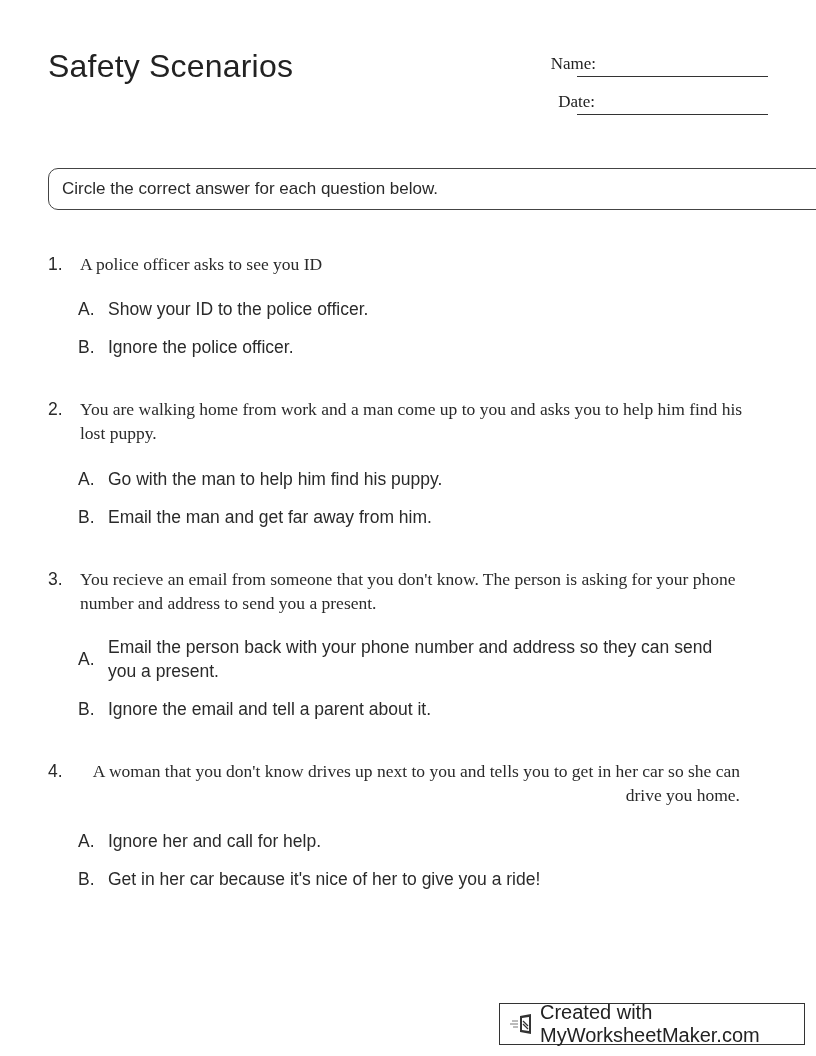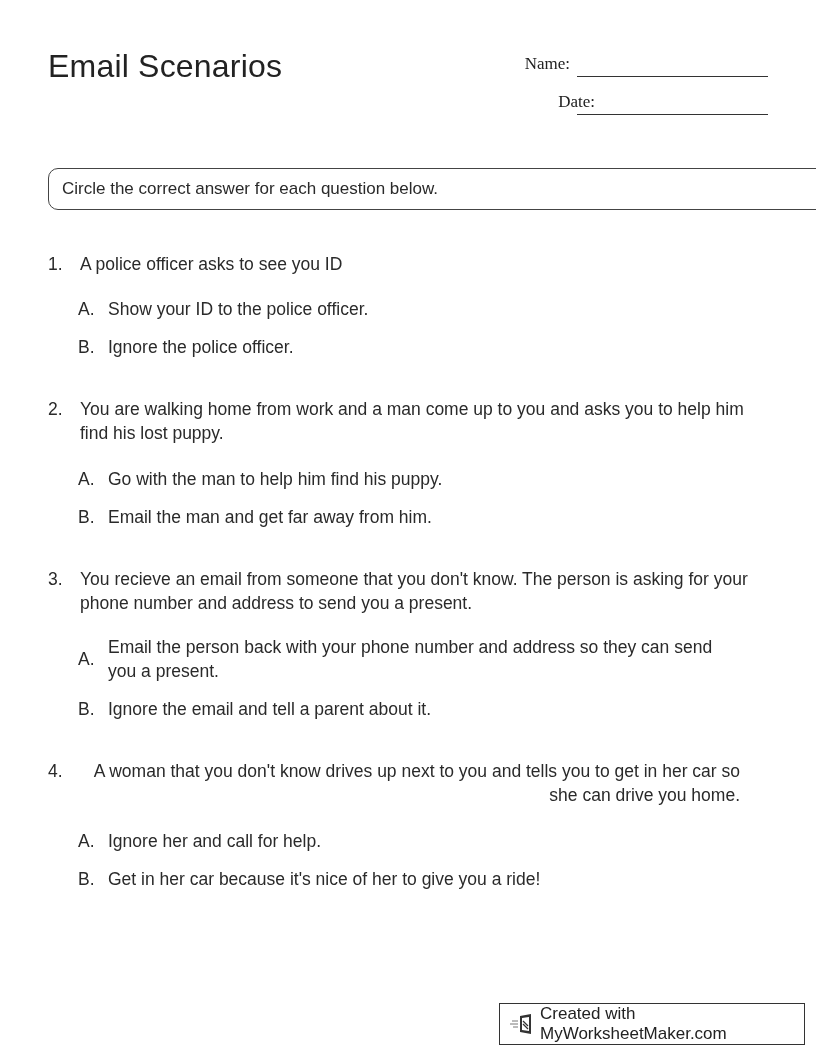--- a/index.html
+++ b/index.html
@@ -69,20 +69,21 @@
     }
     .q-row {
       display: flex;
     }
     .q-num {
       width: 32px;
       flex: 0 0 32px;
     }
     .q-text {
       flex: 1;
+      font-family: Liberation Serif, serif;
     }
     .answers {
       margin-top: 20px;
       margin-left: 30px;
     }
     .answer {
       display: flex;
       align-items: center;
       margin-bottom: 14px;
     }
@@ -98,37 +99,37 @@
       left: 499px;
       top: 1003px;
       width: 306px;
       height: 42px;
       box-sizing: border-box;
       border: 1.5px solid #333333;
       display: flex;
       align-items: center;
       padding-left: 10px;
       font-family: "Liberation Sans", sans-serif;
-      font-size: 17px;
+      font-size: 20px;
       color: #222222;
     }
     .footer-icon {
       width: 26px;
       height: 24px;
       margin-right: 4px;
       display: inline-block;
     }
   </style>
 </head>
 <body>
 
-<h1 class="title">Email Scenarios</h1>
+<h1 class="title">Safety Scenarios</h1>
 
 <div>
-  <span class="meta meta-label" style="left:490px; top:54px;">Name:</span>
+  <span class="meta meta-label" style="left:516px; top:54px;">Name:</span>
   <div class="meta-line" style="left:577px; top:76px; width:191px;"></div>
 </div>
 <div>
   <span class="meta meta-label" style="left:515px; top:92px;">Date:</span>
   <div class="meta-line" style="left:577px; top:114px; width:191px;"></div>
 </div>
 
 <div class="instructions">
   <span>Circle the correct answer for each question below.</span>
 </div>

